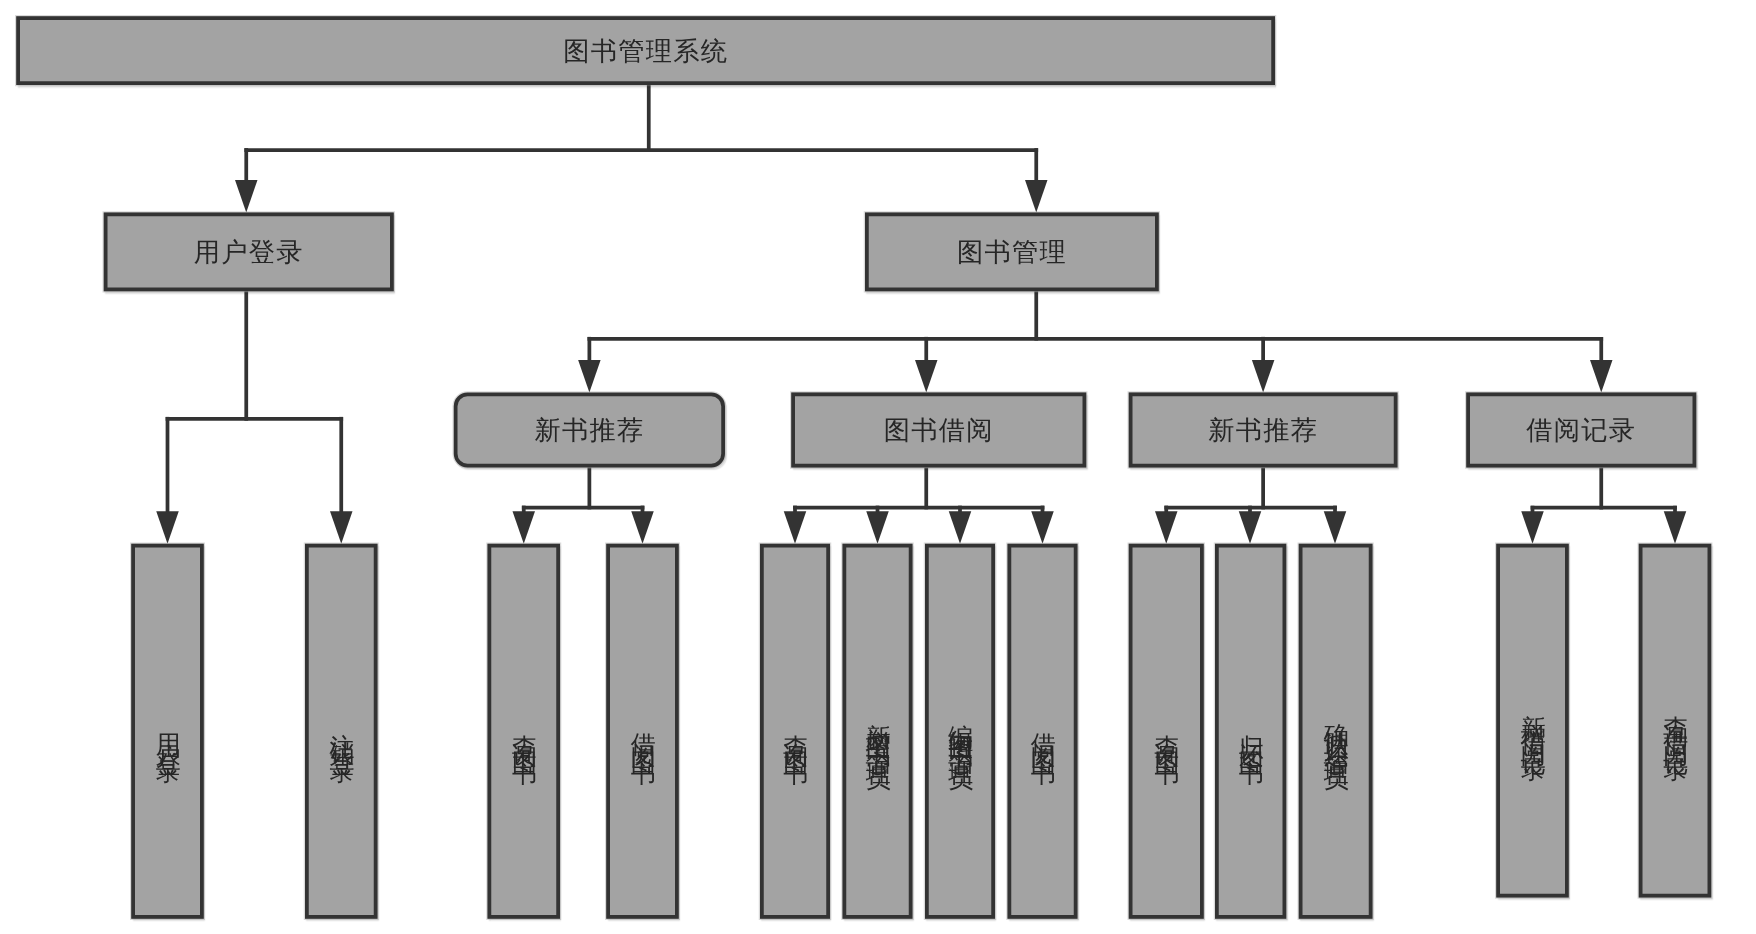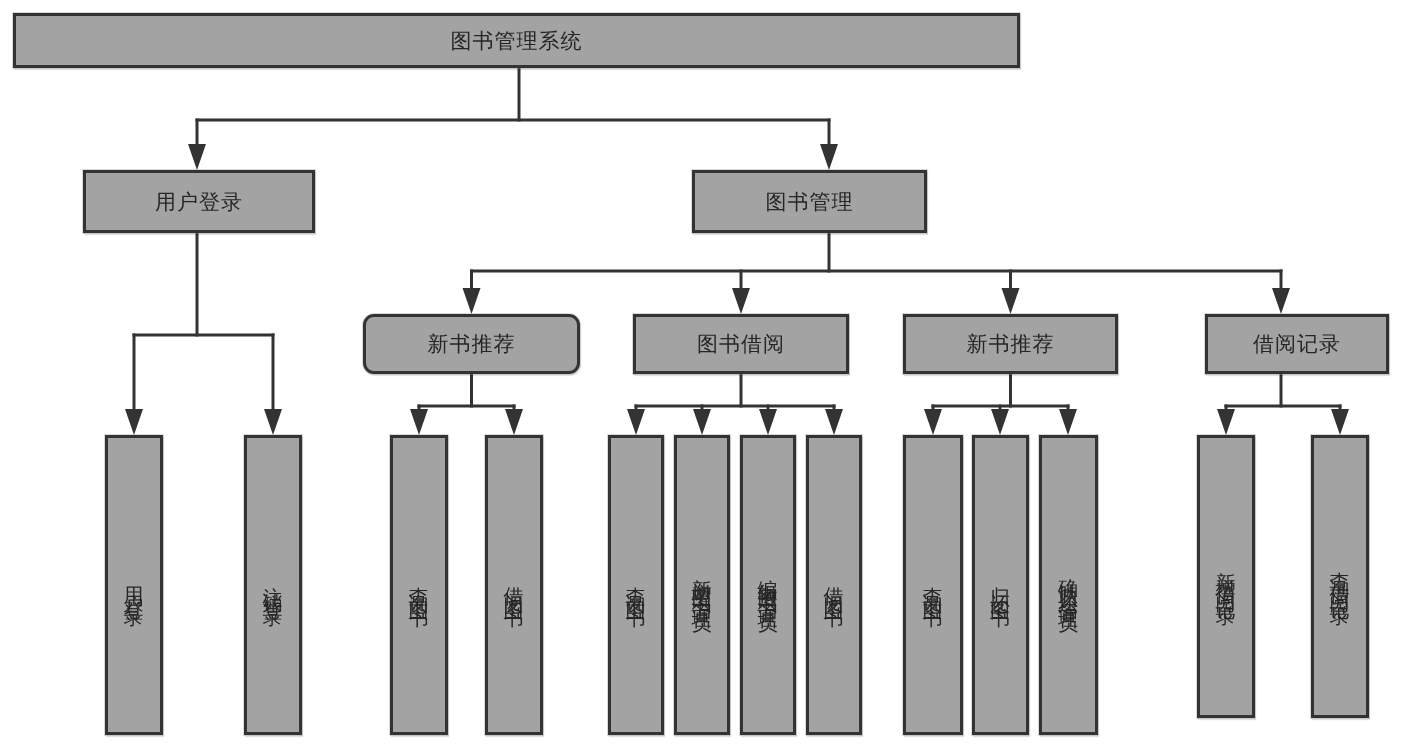--- a/index.html
+++ b/index.html
@@ -126,23 +126,23 @@
       <polygon points="1331,409 1349,409 1340,435"></polygon>
     </g>
   </svg>
 
   <div class="node" style="left:13px;top:13px;width:1007px;height:55px;">图书管理系统</div>
 
   <div class="node" style="left:83px;top:170px;width:232px;height:63px;">用户登录</div>
   <div class="node" style="left:692px;top:170px;width:235px;height:63px;">图书管理</div>
 
   <div class="node" style="left:363px;top:314px;width:217px;height:60px;border-radius:11px;">新书推荐</div>
-  <div class="node" style="left:633px;top:314px;width:216px;height:60px;">图书借阅</div>
+  <div class="node" style="left:633px;top:314px;width:236px;height:60px;">图书借阅</div>
   <div class="node" style="left:903px;top:314px;width:215px;height:60px;">新书推荐</div>
-  <div class="node" style="left:1173px;top:314px;width:184px;height:60px;margin-left:32px;">借阅记录</div>
+  <div class="node" style="left:1173px;top:314px;width:184px;height:60px;">借阅记录</div>
 
   <div class="node vnode" style="left:105px;top:435px;width:58px;height:300px;">
     <span class="vtext">用户登录</span>
   </div>
   <div class="node vnode" style="left:244px;top:435px;width:58px;height:300px;">
     <span class="vtext">注销登录</span>
   </div>
 
   <div class="node vnode" style="left:390px;top:435px;width:58px;height:300px;">
     <span class="vtext">查询图书</span>

